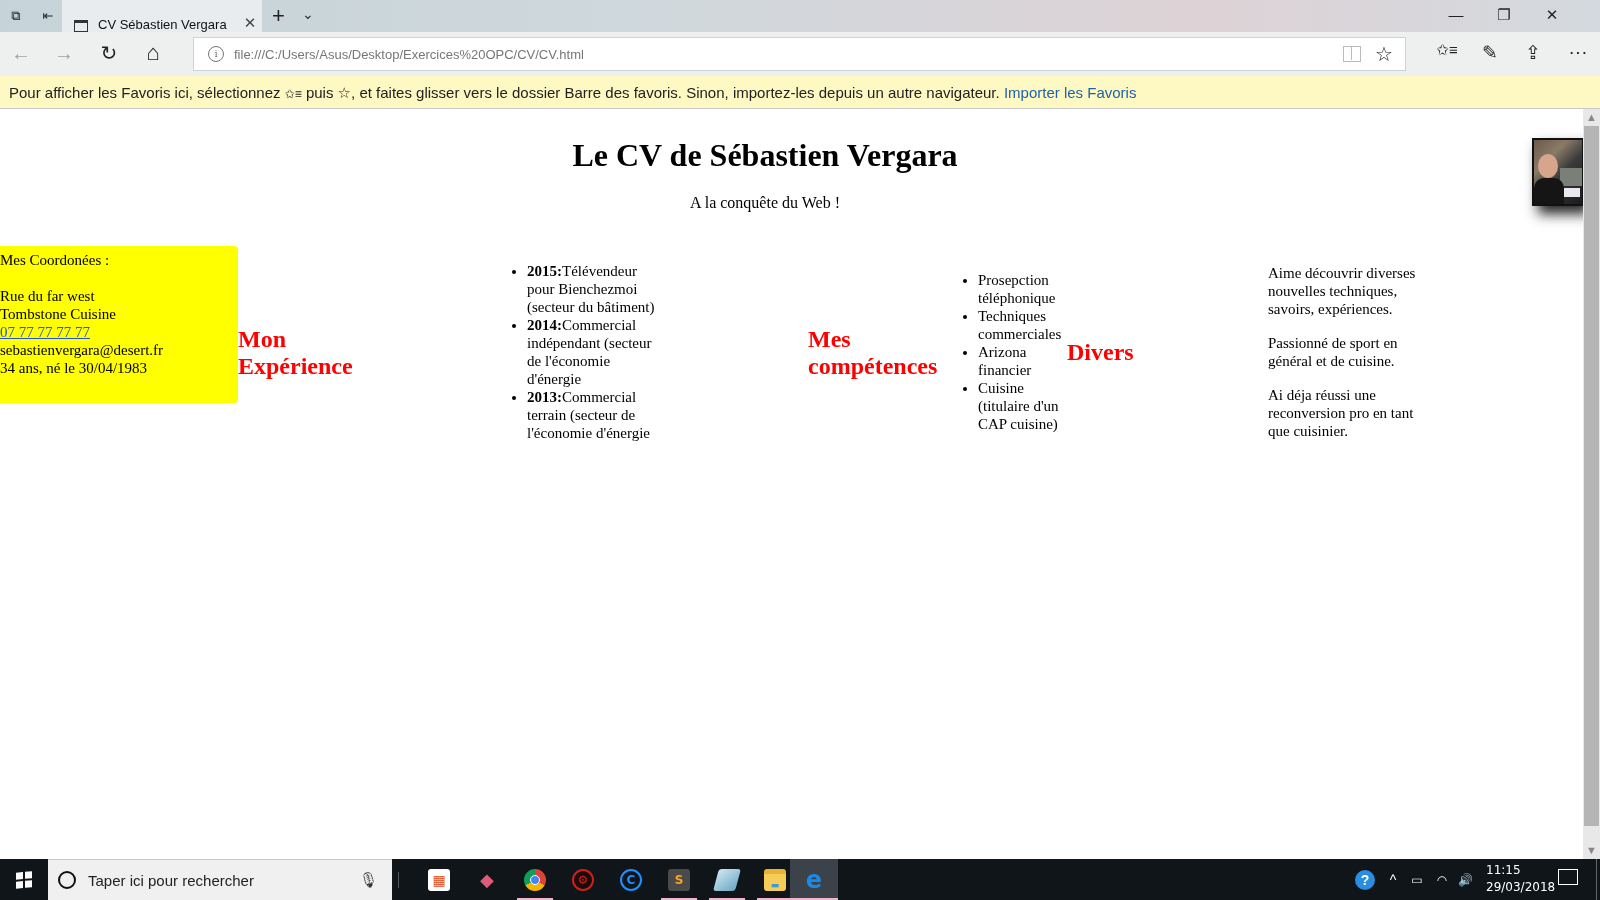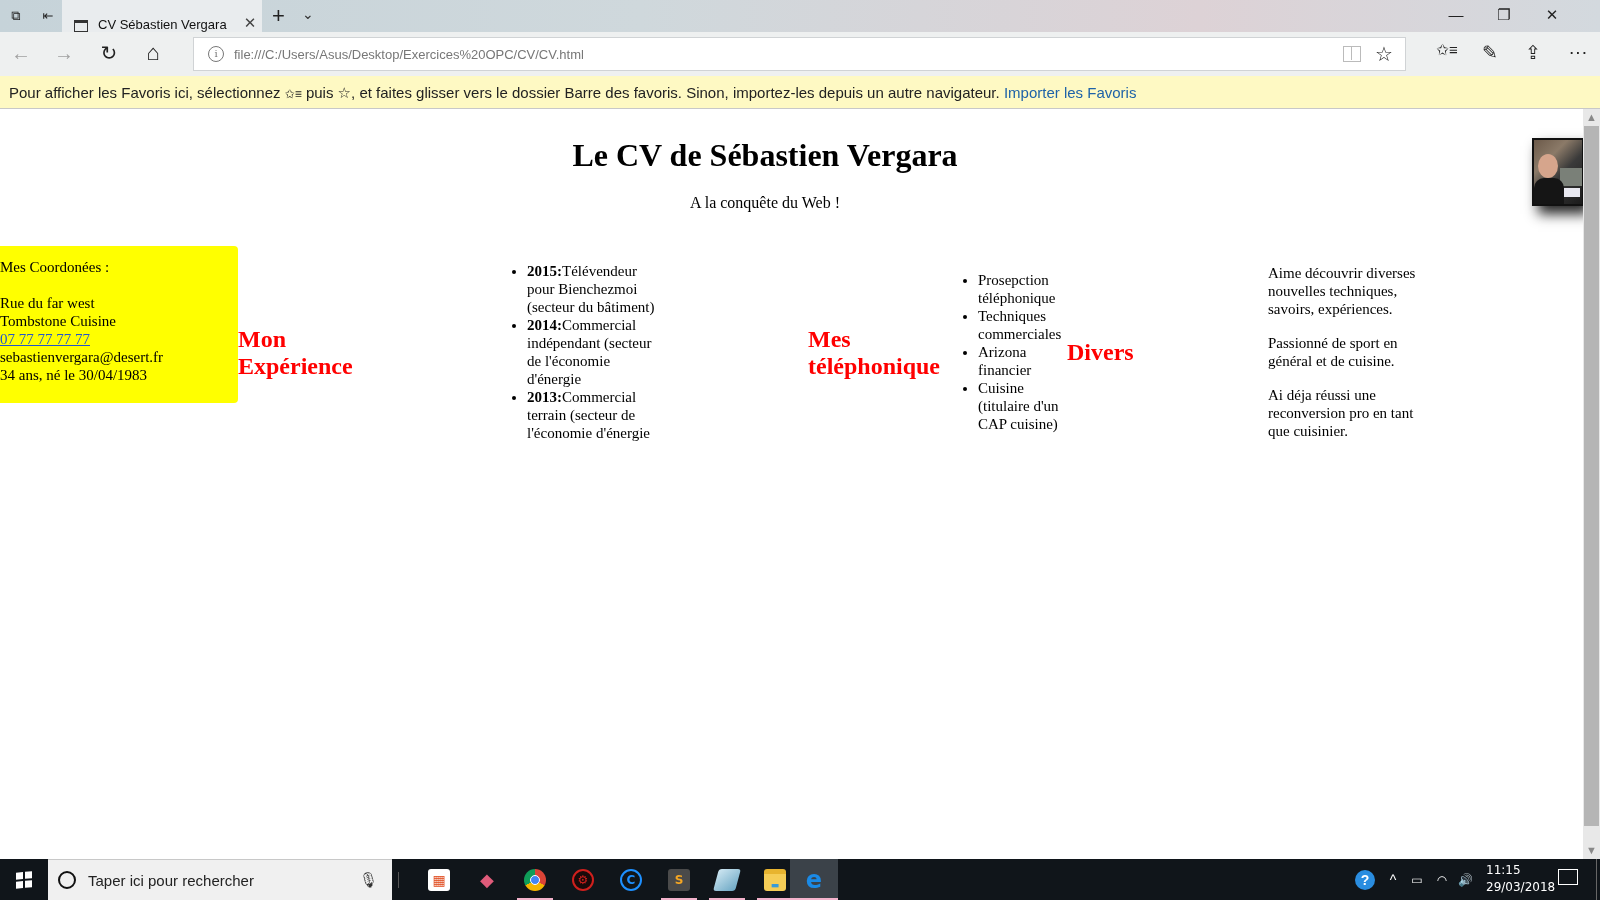--- a/index.html
+++ b/index.html
@@ -70,21 +70,21 @@
     background: linear-gradient(135deg, #6c5a4a 0%, #8b7a68 30%, #3a3a3a 55%, #1b1b1b 100%);
     overflow: hidden;
   }
   .photo .face { position: absolute; left: 4px; top: 14px; width: 20px; height: 24px; border-radius: 50%; background: #d6a58c; }
   .photo .body { position: absolute; left: 0; top: 38px; width: 30px; height: 30px; background: #151515; border-radius: 10px 10px 0 0; }
   .photo .paper { position: absolute; left: 30px; top: 48px; width: 16px; height: 9px; background: #e8e8f0; }
   .photo .counter { position: absolute; left: 26px; top: 28px; width: 24px; height: 18px; background: #7a8078; }
 
   .coords {
     position: absolute; left: 0; top: 129px; width: 238px; height: 157px;
-    background: #ffff00; border-radius: 0 4px 4px 0; font-size: 15px; line-height: 18px; padding-top: 12px;
+    background: #ffff00; border-radius: 0 4px 4px 0; font-size: 15px; line-height: 18px; padding-top: 5px;
   }
   .coords .phone { color: #2255cc; text-decoration: underline; cursor: pointer; }
   .coords .gap { height: 18px; }
 
   .section-heading { position: absolute; color: #ff0000; font-weight: bold; font-size: 24px; line-height: 27px; }
 
   ul.cv-list { position: absolute; list-style: disc; font-size: 15px; line-height: 18px; padding-left: 15px; }
   ul.cv-list li { padding-left: 0; }
 
   .divers { position: absolute; left: 1268px; top: 147px; width: 170px; font-size: 15px; line-height: 18px; }
@@ -182,21 +182,21 @@
   </div>
 
   <ul class="cv-list" style="left:512px;top:145px;width:155px">
     <li><b>2015:</b><span>Télévendeur pour Bienchezmoi (secteur du bâtiment)</span></li>
     <li><b>2014:</b><span>Commercial indépendant (secteur de l'économie d'énergie</span></li>
     <li><b>2013:</b><span>Commercial terrain (secteur de l'économie d'énergie</span></li>
   </ul>
 
   <div class="section-heading" style="left:808px;top:209px">
     <div>Mes</div>
-    <div>téléphonique</div>
+    <div>compétences</div>
   </div>
 
   <ul class="cv-list" style="left:963px;top:154px;width:115px">
     <li>Prosepction téléphonique</li>
     <li>Techniques commerciales</li>
     <li>Arizona financier</li>
     <li>Cuisine (titulaire d'un CAP cuisine)</li>
   </ul>
 
   <div class="section-heading" style="left:1067px;top:222px">Divers</div>

